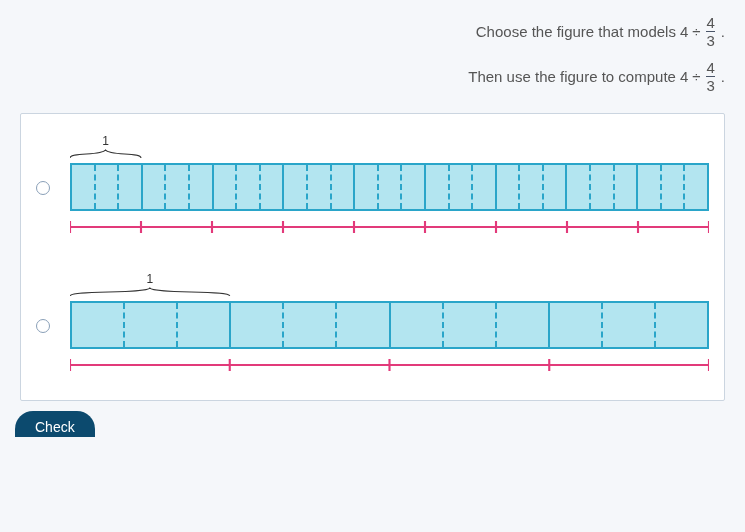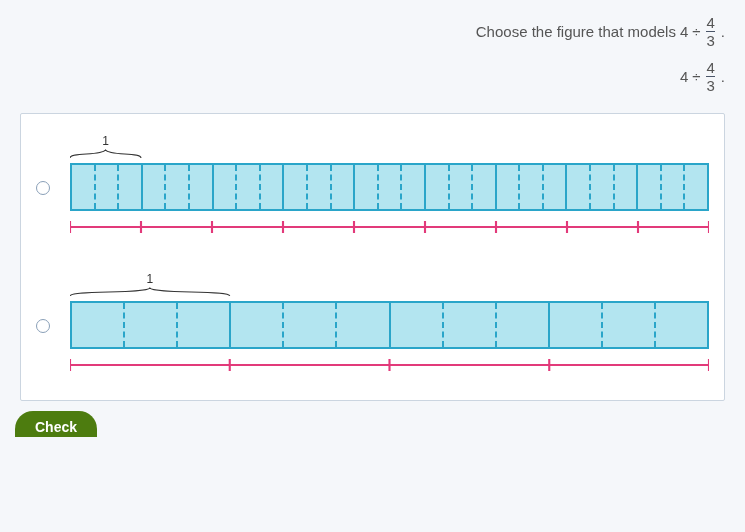--- a/index.html
+++ b/index.html
@@ -83,28 +83,27 @@
     border-right: 2px dashed #2aa5c9;
   }
   .third:last-child { border-right: none; }
   .numline {
     height: 24px;
     margin-top: 4px;
     width: 100%;
   }
   .check-btn {
     display: inline-block;
-    background: #4d7c0f;
+    background: #0c4a6e;
     color: #fff;
     padding: 8px 20px 2px 20px;
     border-radius: 18px 18px 0 0;
     font-size: 14px;
     margin-top: 10px;
     margin-left: -5px;
-    font-weight: bold;
   }
 </style>
 </head>
 <body>
 
 
 
 
 <div class="prompt-line">
   <span>Choose the figure that models </span>
@@ -113,20 +112,21 @@
   <span class="fraction">
     <span class="num">4</span>
     <span class="line"></span>
     <span class="den">3</span>
   </span>
   <span>.</span>
 </div>
 
 
 <div class="prompt-line">
+  <span>Then use the figure to compute </span>
   <span>4</span>
   <span>÷</span>
   <span class="fraction">
     <span class="num">4</span>
     <span class="line"></span>
     <span class="den">3</span>
   </span>
   <span>.</span>
 </div>
 

